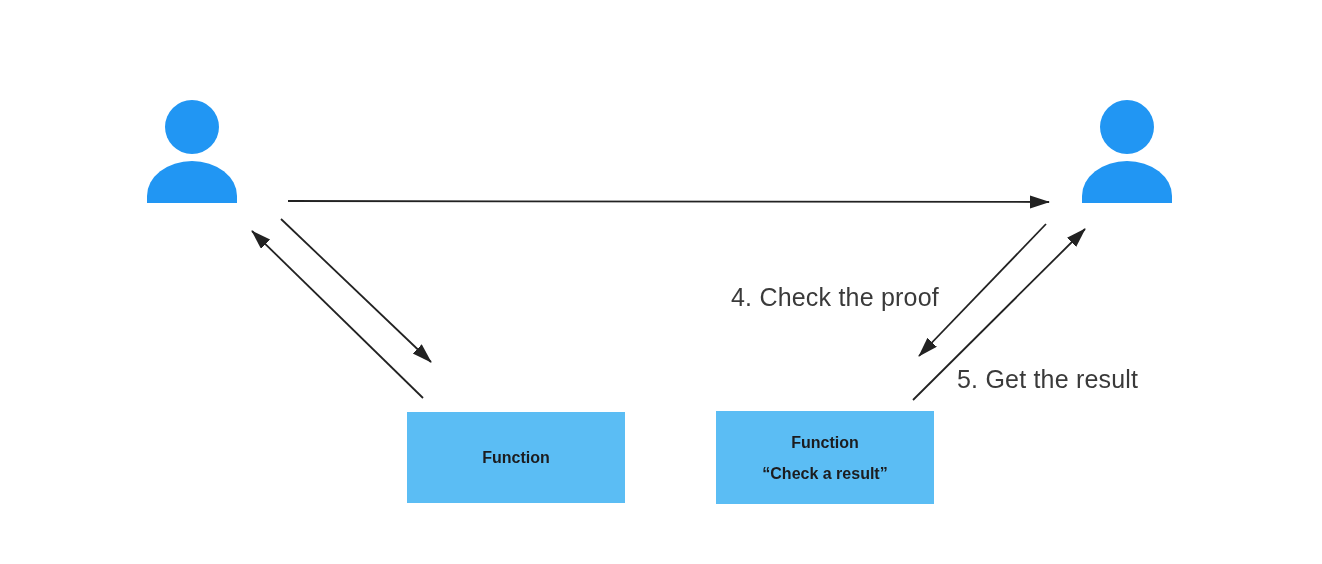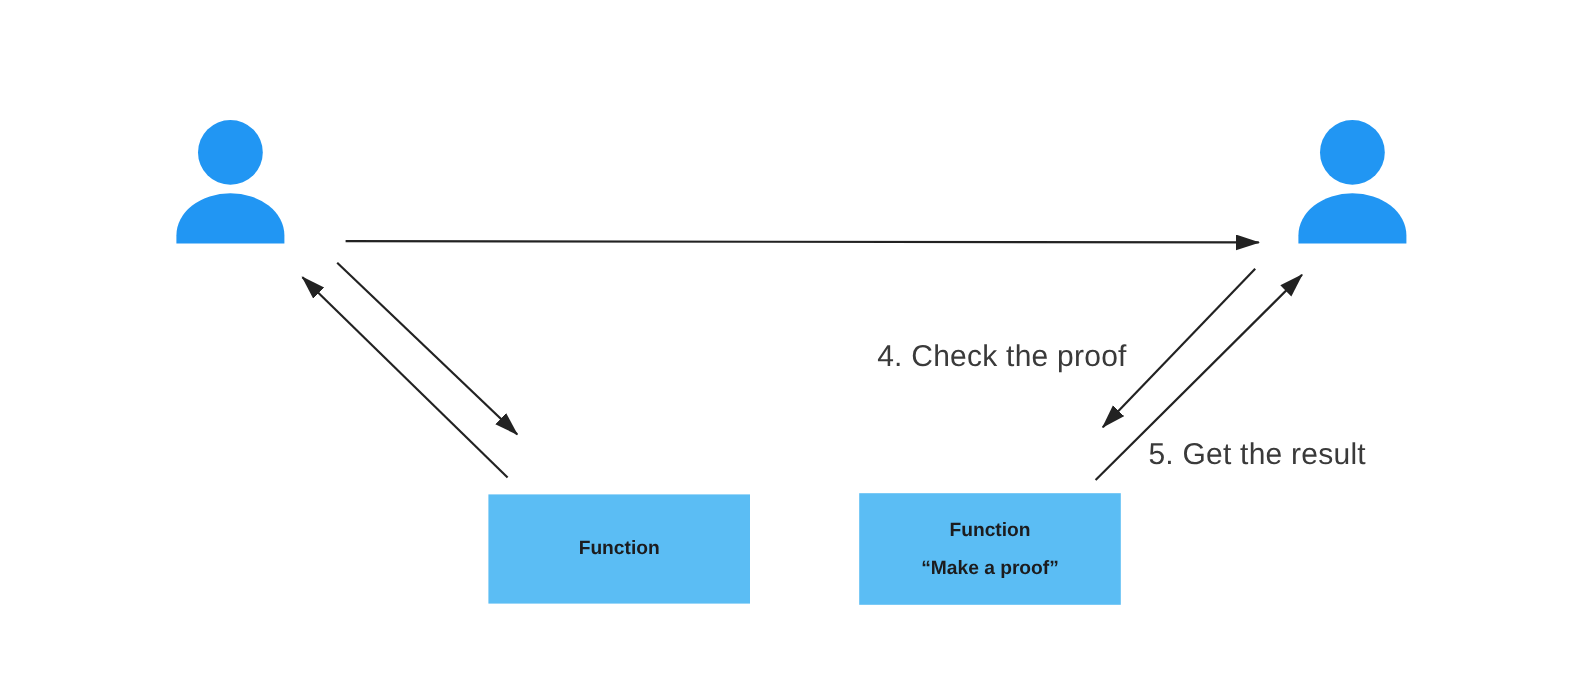--- a/index.html
+++ b/index.html
@@ -83,16 +83,16 @@
   </svg>
 
   <div class="step-label" id="label-step4">4. Check the proof</div>
   <div class="step-label" id="label-step5">5. Get the result</div>
 
   <div class="func-box" id="box-make-proof">
     <div>Function</div>
   </div>
   <div class="func-box" id="box-check-proof">
     <div>Function</div>
-    <div>“Make a proof”</div>
+    <div>“Check a result”</div>
   </div>
 
 </div>
 
 </body></html>

